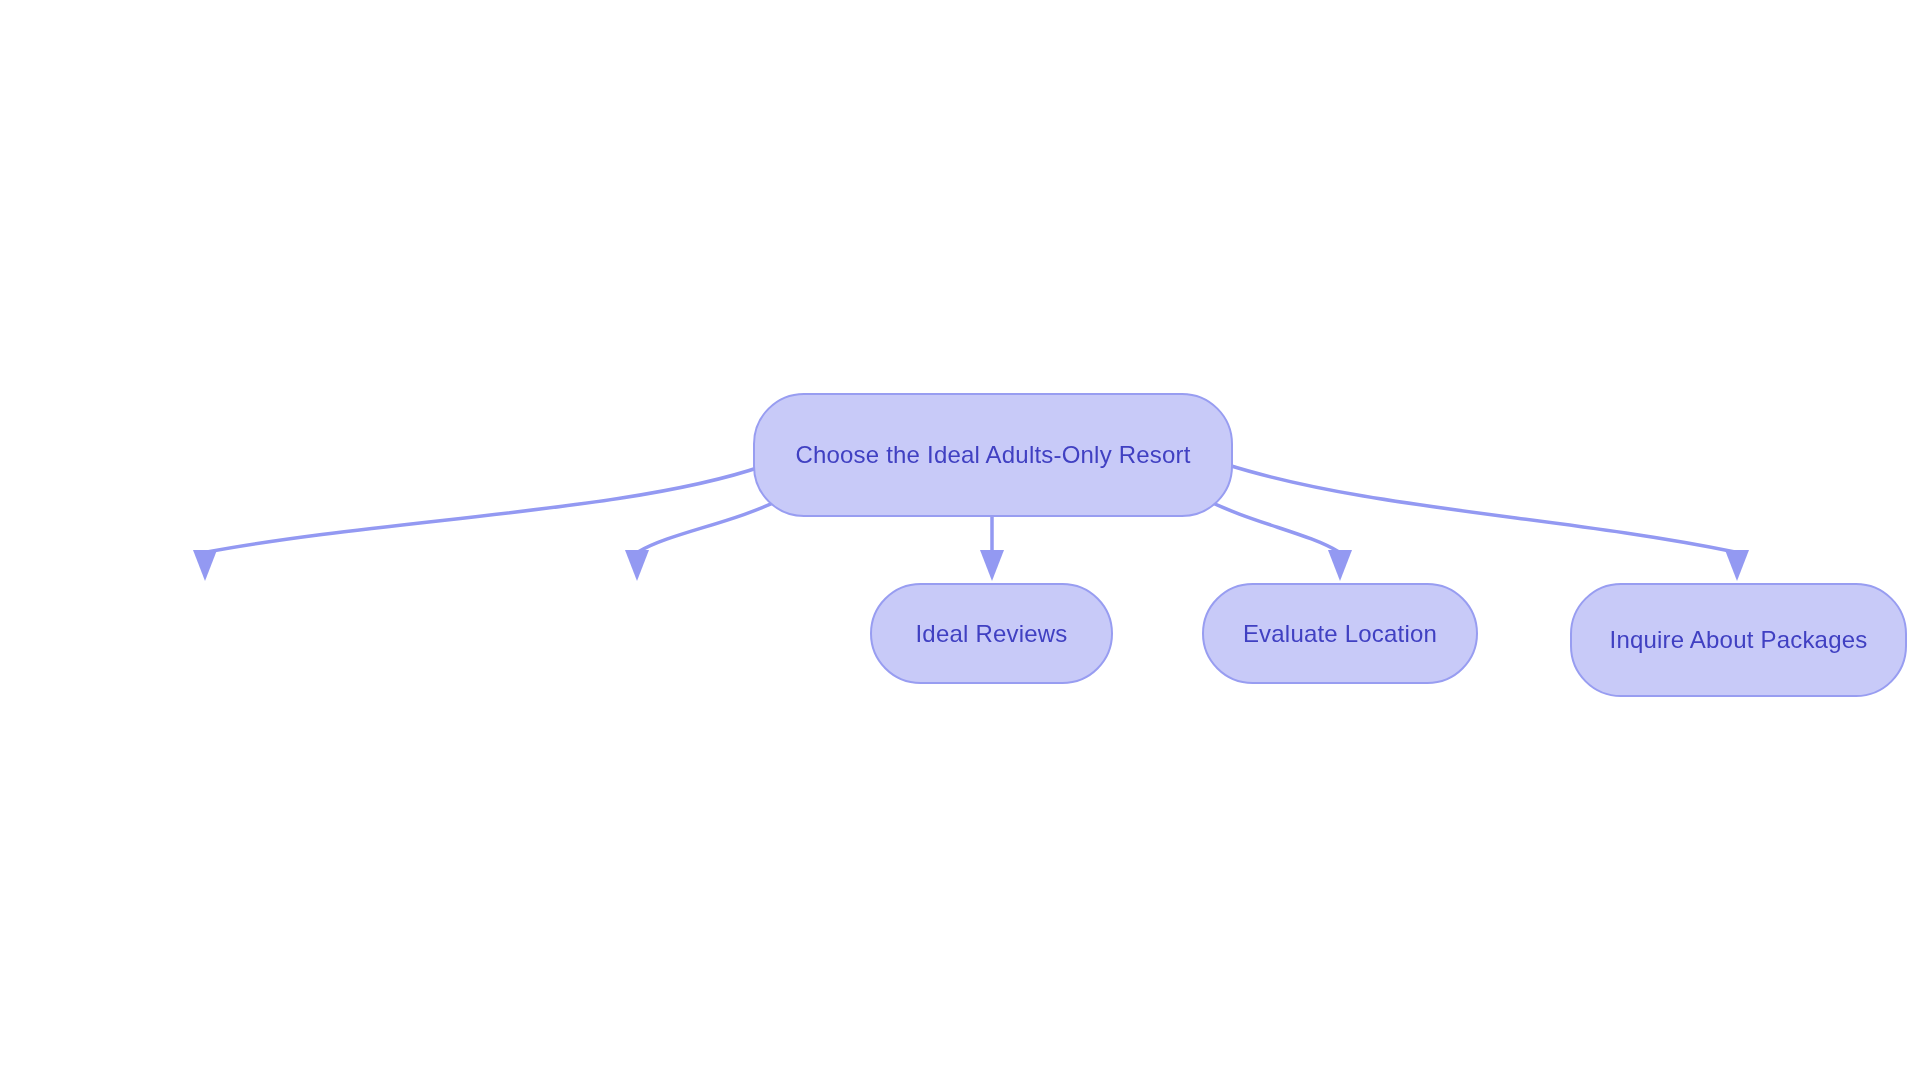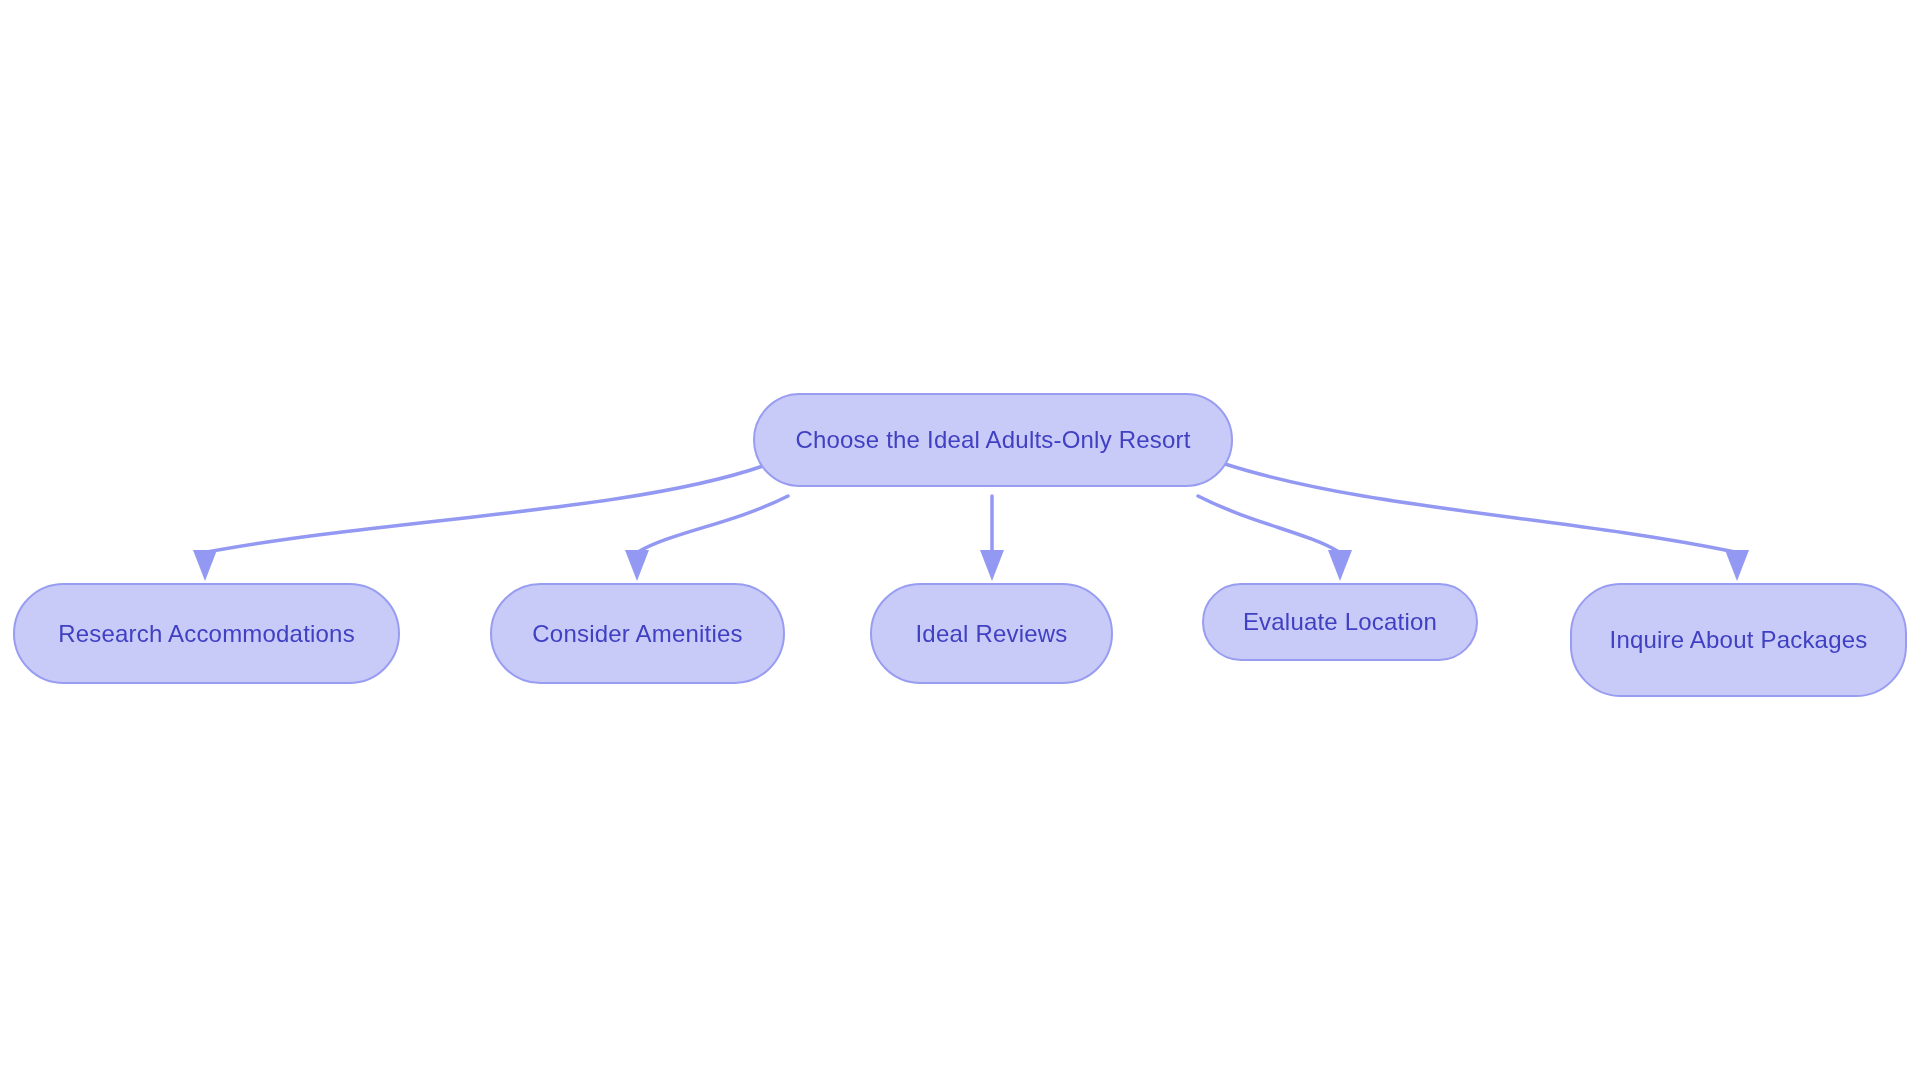--- a/index.html
+++ b/index.html
@@ -49,25 +49,25 @@
     justify-content: center;
     background: var(--node-fill);
     border: 2px solid var(--node-border);
     border-radius: 51px;
     color: var(--node-text);
     font-size: 24px;
     letter-spacing: 0.2px;
     text-align: center;
     white-space: nowrap;
   }
-  .node-root  { left: 753px;  top: 393px; width: 480px; height: 94px; }
+  .node-root  { left: 753px;  top: 393px; width: 480px; height: 124px; }
   .node-c0    { left: 13px;   top: 583px; width: 387px; height: 101px; }
   .node-c1    { left: 490px;  top: 583px; width: 295px; height: 101px; }
   .node-c2    { left: 870px;  top: 583px; width: 243px; height: 101px; }
-  .node-c3    { left: 1202px; top: 583px; width: 276px; height: 78px; }
+  .node-c3    { left: 1202px; top: 583px; width: 276px; height: 101px; }
   .node-c4    { left: 1570px; top: 583px; width: 337px; height: 114px; }
 </style>
 </head>
 <body>
 
 <div class="canvas">
 
   <svg class="edges-layer" viewBox="0 0 1920 1083" xmlns="http://www.w3.org/2000/svg">
     <path d="M 763 466 C 630 512, 390 518, 207 552"></path>
     <polygon points="193,550 217,550 205,581"></polygon>
@@ -82,27 +82,21 @@
     <polygon points="1328,550 1352,550 1340,581"></polygon>
 
     <path d="M 1225 464 C 1370 510, 1560 516, 1735 552"></path>
     <polygon points="1725,550 1749,550 1737,581"></polygon>
   </svg>
 
   <div class="node node-root">
     <span>Choose the Ideal Adults-Only Resort</span>
   </div>
 
-  <div class="node node-c0">
-    <span>Research Accommodations</span>
-  </div>
 
-  <div class="node node-c1">
-    <span>Consider Amenities</span>
-  </div>
 
   <div class="node node-c2">
     <span>Ideal Reviews</span>
   </div>
 
   <div class="node node-c3">
     <span>Evaluate Location</span>
   </div>
 
   <div class="node node-c4">

